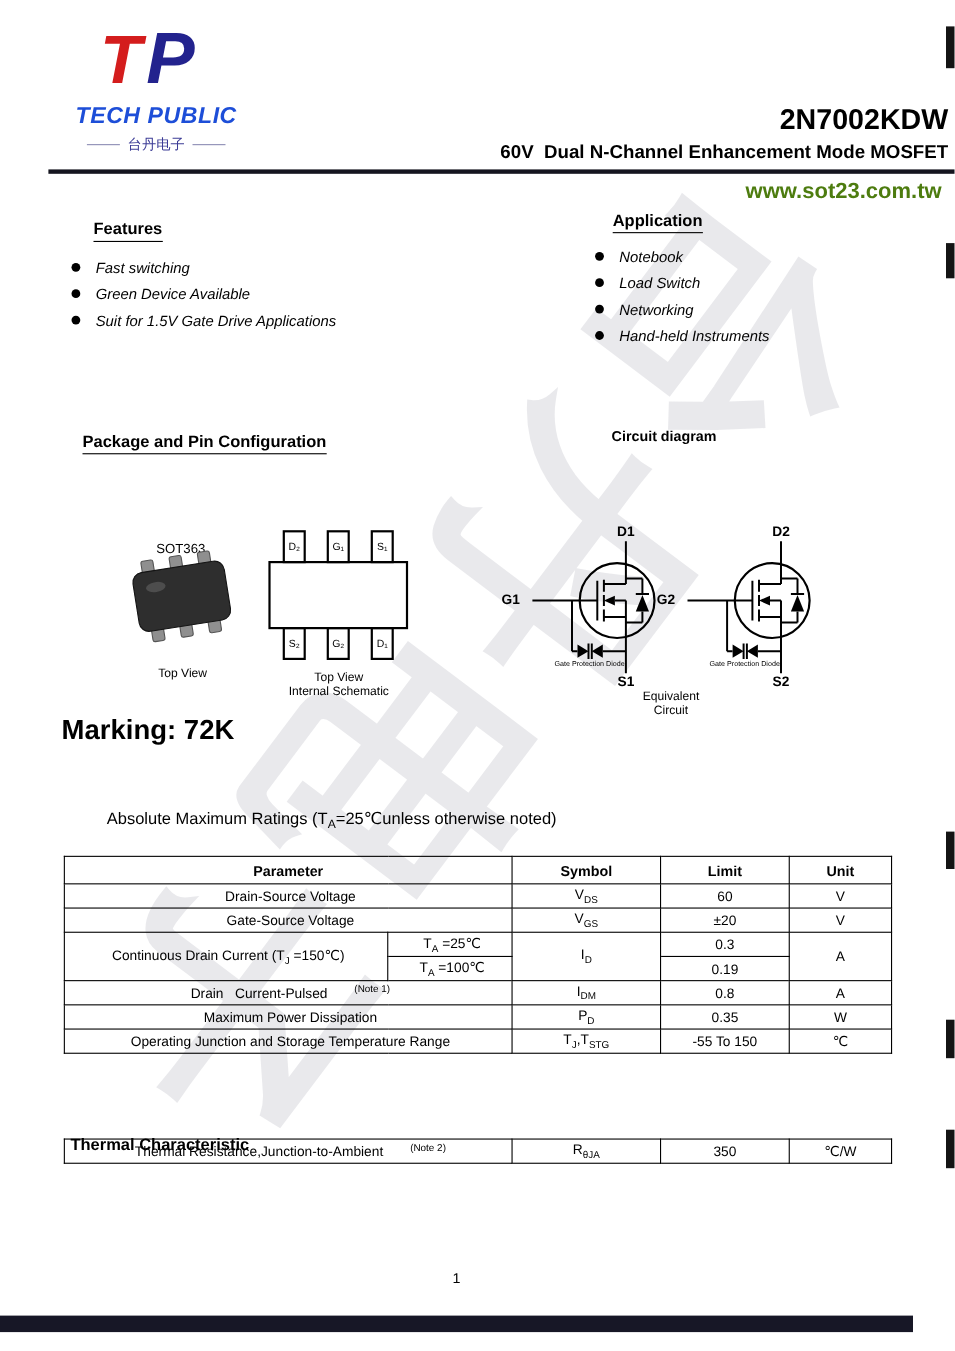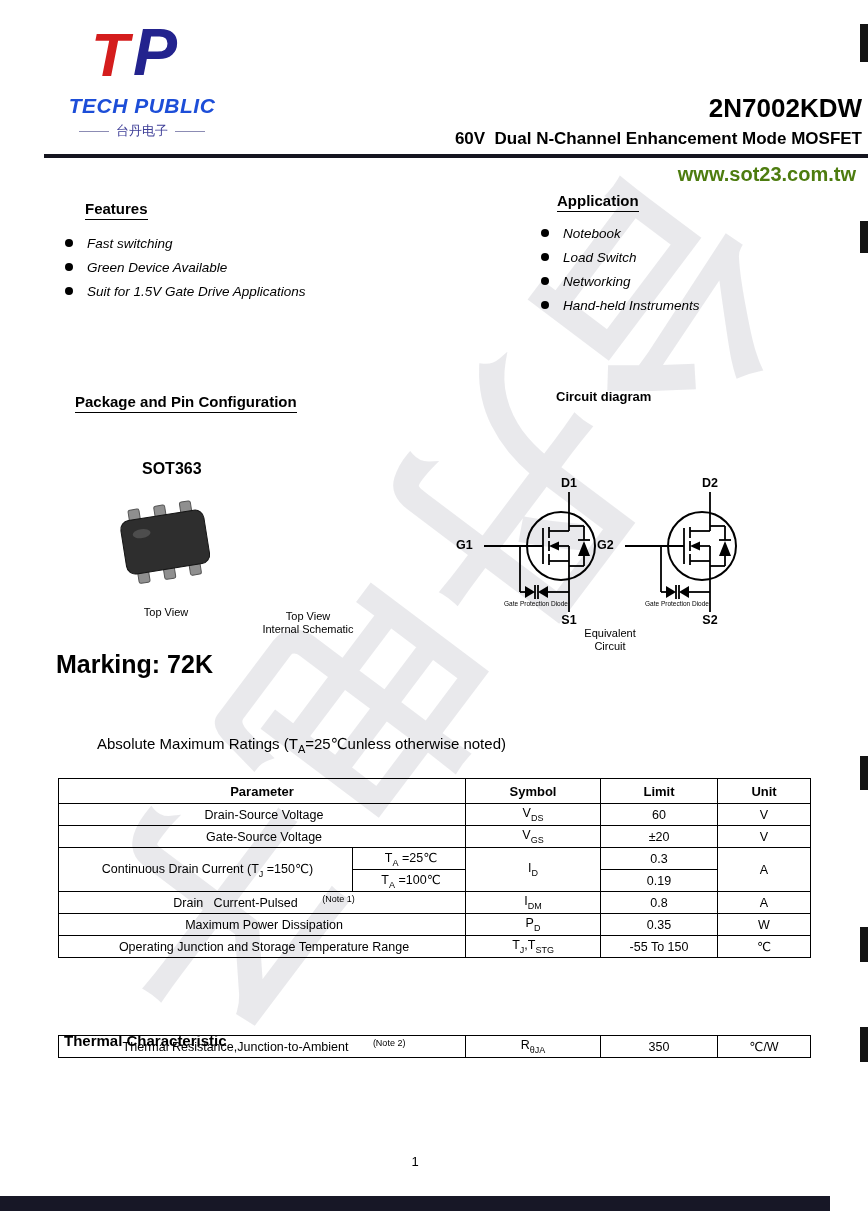--- a/index.html
+++ b/index.html
@@ -30,21 +30,21 @@
   .features { position:absolute; left:85px; top:200px; z-index:2; }
   .application { position:absolute; left:557px; top:192px; z-index:2; }
   .blist { list-style:none; margin-top:16px; margin-left:-20px; }
   .application .blist { margin-top:14px; margin-left:-16px;text-align:center; }
   .blist li { display:flex; align-items:center; margin-bottom:10px; font-style:italic; font-size:13.5px; height:14px; }
   .bullet { width:8px; height:8px; border-radius:50%; background:#000; margin-right:14px; flex:0 0 8px; }
 
   
   .pkg-title { position:absolute; left:75px; top:393px; z-index:2; }
   .circuit-title { position:absolute; left:556px; top:389px; font-size:13px; font-weight:bold; z-index:2; }
-  .sot-name { position:absolute; left:142px; top:460px; font-size:16px; font-weight:bold; z-index:2; }
+  .sot-name { position:absolute; left:142px; top:492px; font-size:12px; font-weight:normal; z-index:2; }
   .pkg-svg { position:absolute; left:114px; top:499px; z-index:2; }
   .pkg-topview { position:absolute; left:114px; top:606px; width:104px; text-align:center; font-size:11px; z-index:2; }
 
   .ischem { position:absolute; left:243px; top:482px; width:130px; height:120px; z-index:2; }
   .ibody { position:absolute; left:1px; top:28px; width:127px; height:62px; border:2px solid #000; background:transparent; }
   .pinbox { position:absolute; width:21px; height:30px; border:2px solid #000; background:transparent;
     display:flex; align-items:center; justify-content:center; font-size:9.5px; }
   .pt0 { left:14px; top:0; } .pt1 { left:54px; top:0; } .pt2 { left:94px; top:0; }
   .pb0 { left:14px; top:88px; } .pb1 { left:54px; top:88px; } .pb2 { left:94px; top:88px; }
   .ischem-caption { position:absolute; left:243px; top:610px; width:130px; text-align:center; font-size:11px; line-height:13px; z-index:2; }
@@ -162,20 +162,41 @@
         <rect x="20" y="64" width="11" height="16" rx="2"></rect>
         <rect x="46" y="64" width="11" height="16" rx="2"></rect>
         <rect x="72" y="64" width="11" height="16" rx="2"></rect>
       </g>
       <rect x="10" y="16" width="84" height="54" rx="9" fill="#2e2e2e" stroke="#141414"></rect>
       <ellipse cx="30" cy="31" rx="9" ry="4.5" fill="#4d4d4d"></ellipse>
     </g>
   </svg>
   <div class="pkg-topview">Top View</div>
 
+  <div class="ischem">
+    <div class="pinbox pt0">
+        <span>D₂</span>
+      </div>
+    <div class="pinbox pt1">
+        <span>G₁</span>
+      </div>
+    <div class="pinbox pt2">
+        <span>S₁</span>
+      </div>
+    <div class="ibody"></div>
+    <div class="pinbox pb0">
+        <span>S₂</span>
+      </div>
+    <div class="pinbox pb1">
+        <span>G₂</span>
+      </div>
+    <div class="pinbox pb2">
+        <span>D₁</span>
+      </div>
+  </div>
   <div class="ischem-caption">
     <div>Top View</div>
     <div>Internal Schematic</div>
   </div>
 
   <div class="mosfet" id="q1">
     <svg width="190" height="152" viewBox="0 0 190 152">
       <g fill="none" stroke="#000" stroke-width="1.8">
         <circle cx="105" cy="70" r="34" stroke-width="2"></circle>
         <line x1="28" y1="70" x2="87" y2="70"></line>

